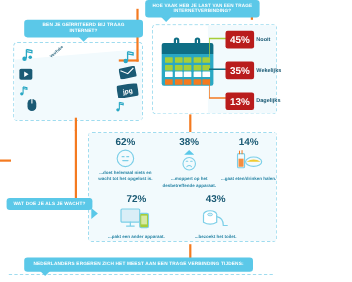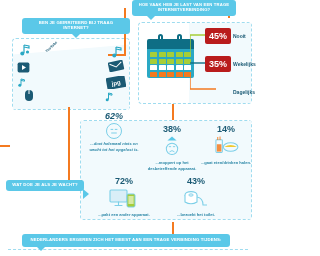--- a/index.html
+++ b/index.html
@@ -251,29 +251,30 @@
   <svg class="leader" style="left:190px; top:70px;" width="26" height="22" viewBox="0 0 26 22">
     <path d="M0 2 L0 19 L26 19" stroke="#f47a20" stroke-width="1.4" fill="none"></path>
   </svg>
 
   <div class="chip" style="left:205px; top:28px;">45%</div>
   <div class="chip-lbl" style="left:233px; top:33px;">Nooit</div>
 
   <div class="chip" style="left:205px; top:56px;">35%</div>
   <div class="chip-lbl" style="left:233px; top:61px;">Wekelijks</div>
 
+  <div class="chip" style="left:205px; top:84px;">13%</div>
   <div class="chip-lbl" style="left:233px; top:89px;">Dagelijks</div>
 
   <div class="bubble tail-side" style="left:6px; top:180px; width:78px; font-size:4.3px;">WAT DOE JE ALS JE WACHT?</div>
 
   <div class="panel" style="left:80px; top:120px; width:172px; height:100px;">
     <div class="panel-fill" style="left:0; top:0; width:170px; height:98px;"></div>
   </div>
 
-  <div class="stat" style="left:86px; top:111px;font-style:italic;">
+  <div class="stat" style="left:86px; top:124px;">
     <span class="pct">62%</span>
     <div class="smiley-circle">
       <svg width="12" height="12" viewBox="0 0 12 12">
         <path d="M3 4.4 L4.8 4.4 M7.2 4.4 L9 4.4" stroke="#7ccfe8" stroke-width="1" stroke-linecap="round"></path>
         <path d="M3.6 8 L8.4 8" stroke="#7ccfe8" stroke-width="1" stroke-linecap="round"></path>
       </svg>
     </div>
     <span class="cap">...doet helemaal niets en wacht tot het opgelost is.</span>
   </div>
 

